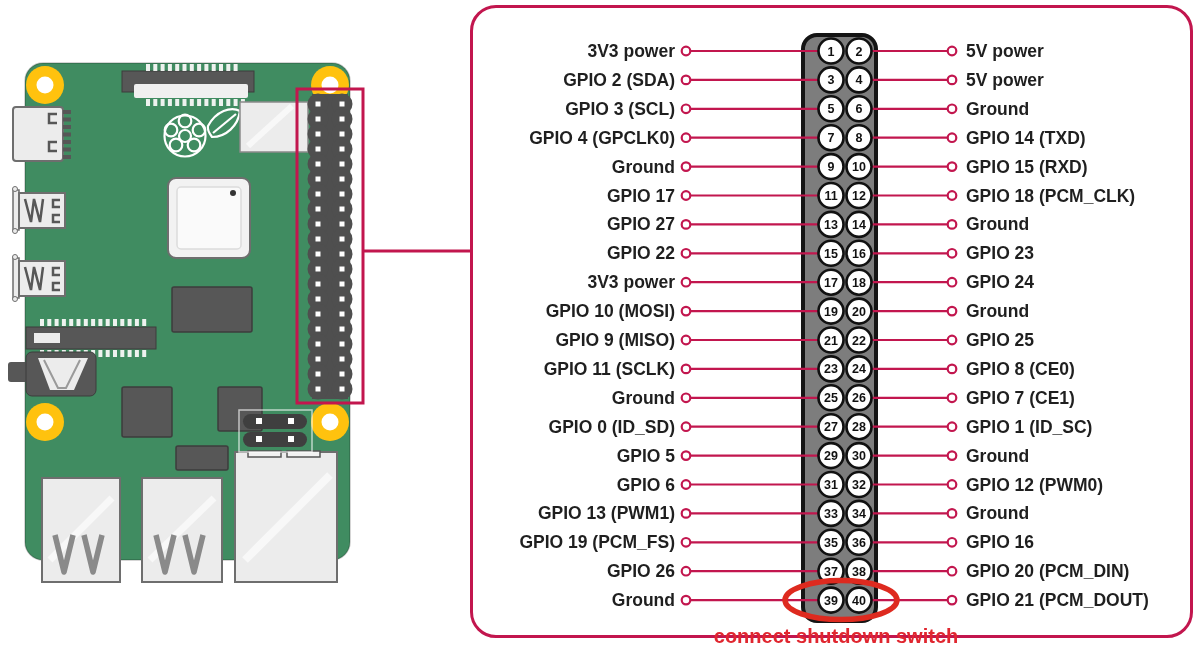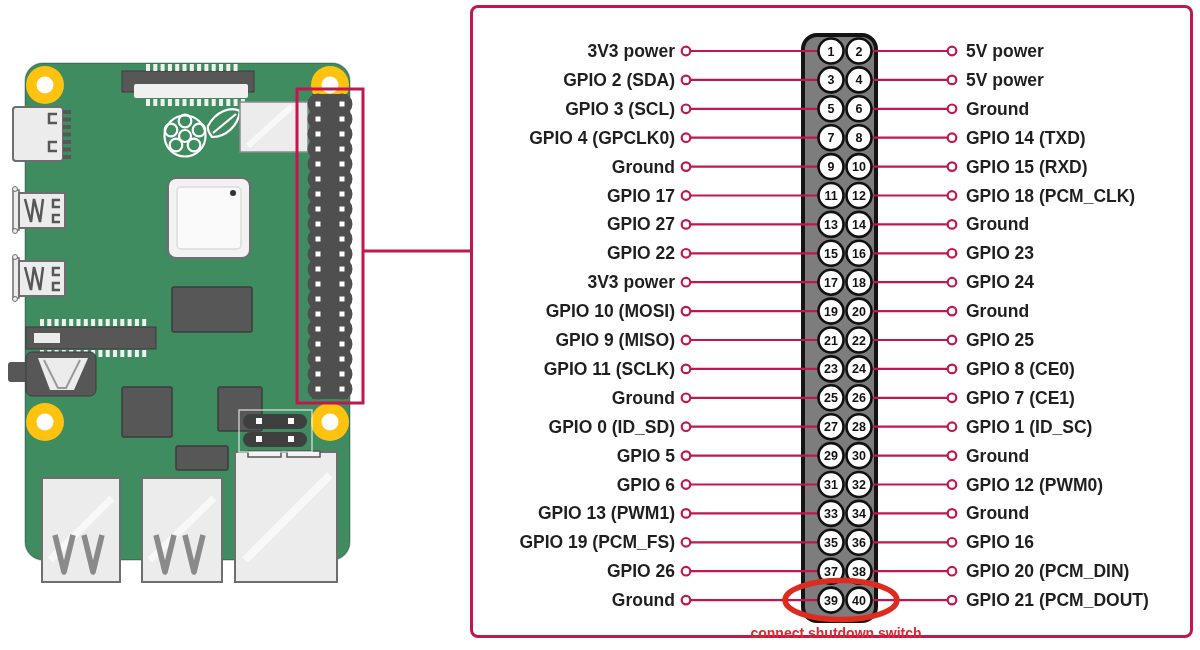--- a/index.html
+++ b/index.html
@@ -3,29 +3,29 @@
 <meta charset="utf-8">
 <style>
   html,body{margin:0;padding:0;background:#fff;}
   .stage{
     position:relative;width:1200px;height:650px;background:#ffffff;overflow:hidden;
     font-family:"Liberation Sans",sans-serif;
   }
   .board-svg{position:absolute;left:0;top:0;}
   .panel{
     position:absolute;left:470px;top:5px;width:723px;height:633px;
-    box-sizing:border-box;border:3.5px solid #c2164e;border-radius:8px;background:#fff;
+    box-sizing:border-box;border:3.5px solid #c2164e;border-radius:26px;background:#fff;
   }
   .pinout-svg{position:absolute;left:0;top:0;}
   .pinout-svg text{font-family:"Liberation Sans",sans-serif;font-weight:bold;}
   .pinout-svg .pin-label{font-size:17.5px;fill:#1f1f1f;}
   .pinout-svg .pin-num{font-size:12.5px;fill:#111;}
   .caption{
     position:absolute;left:363px;top:617px;transform:translateX(-50%);
-    font-size:14px;font-weight:bold;white-space:nowrap;
+    font-size:20px;font-weight:bold;white-space:nowrap;
   }
 </style>
 </head>
 <body>
 
 <div class="stage">
 
   <svg class="board-svg" width="470" height="650" viewBox="0 0 470 650">
 
     <rect x="25" y="63" width="325" height="497" rx="18" fill="#408c61" stroke="rgba(0,0,0,0.22)" stroke-width="1.5"></rect>

